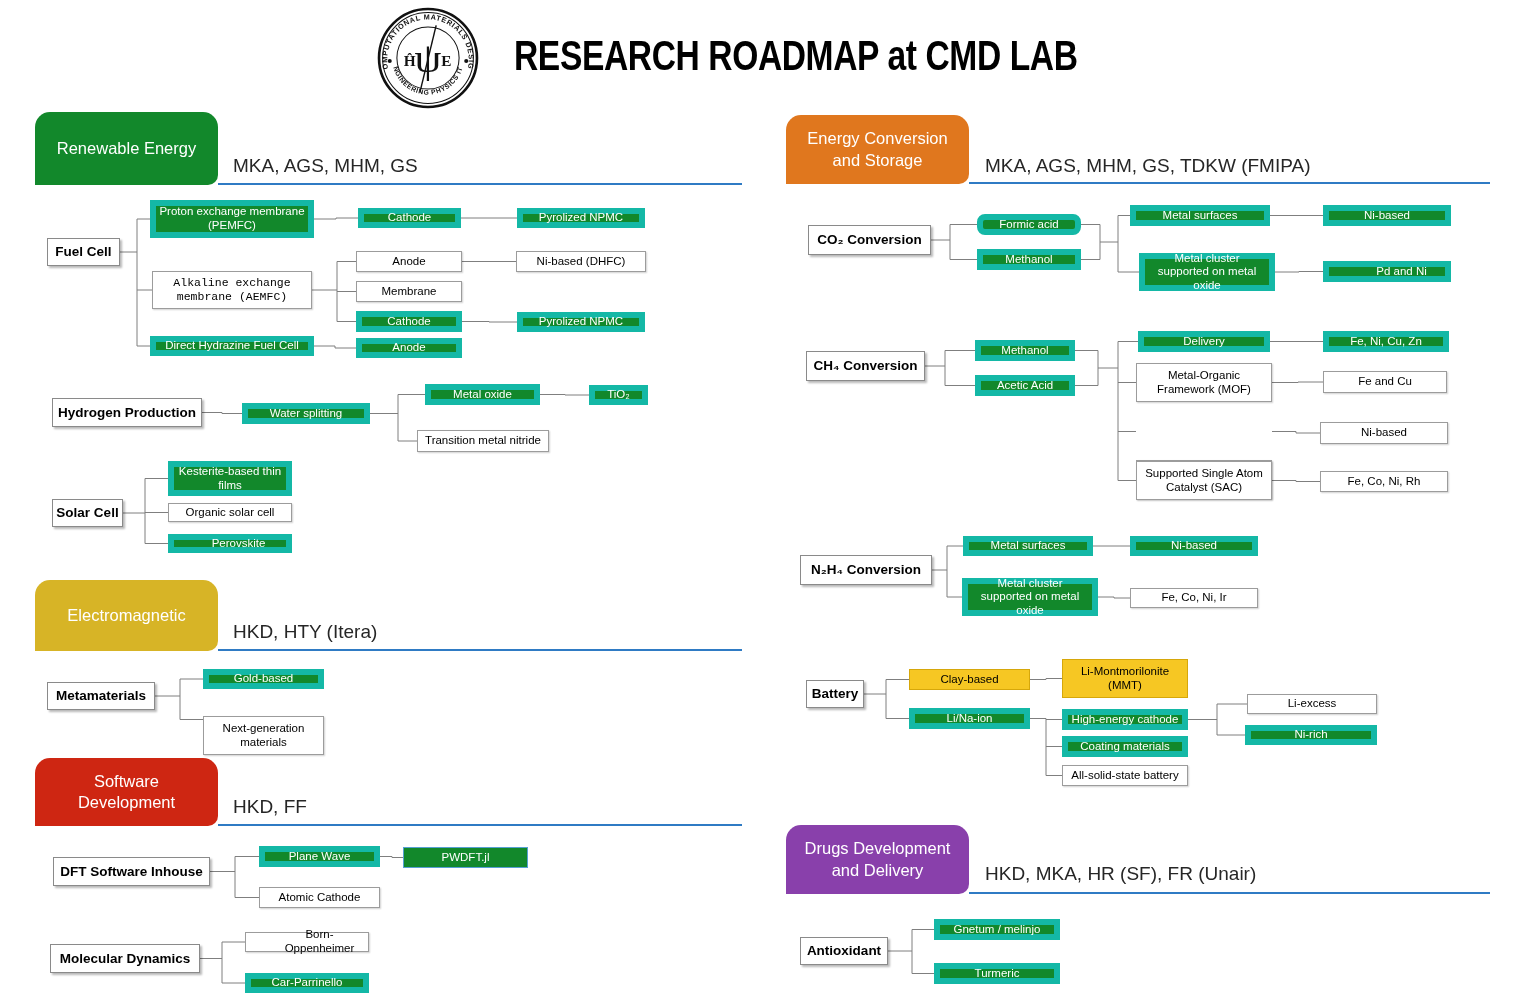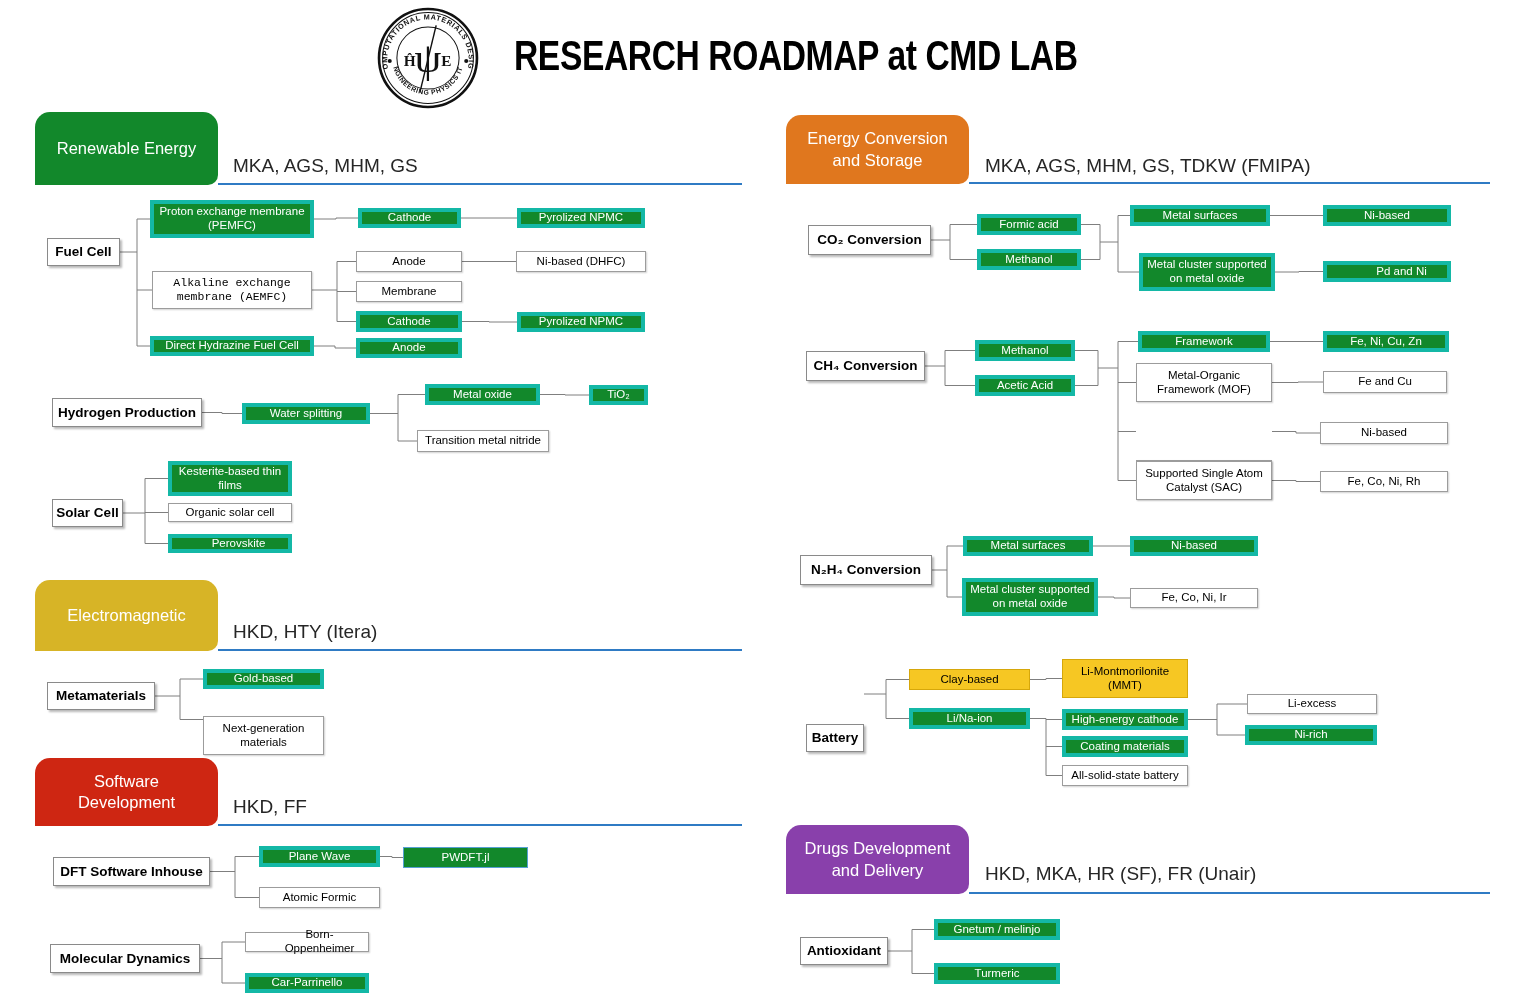--- a/index.html
+++ b/index.html
@@ -2,21 +2,21 @@
 <html><head>
 <meta charset="utf-8">
 <style>
   html,body{margin:0;padding:0;background:#fff;}
   #canvas{position:relative;width:1536px;height:1006px;background:#fff;overflow:hidden;
           font-family:"Liberation Sans","DejaVu Sans",sans-serif;}
   #edges{position:absolute;left:0;top:0;width:1536px;height:1006px;pointer-events:none;}
   .node{position:absolute;display:flex;align-items:center;justify-content:center;
         text-align:center;box-sizing:border-box;font-size:11.5px;line-height:1.18;
         padding:1px 3px;white-space:pre-line;}
-  .node.green{color:#fff;border:4px solid #14b8a6;}
+  .node.green{color:#fff;border:6px solid #14b8a6;}
   .node.white{background:#fff;color:#000;border:1px solid #9c9c9c;box-shadow:1px 1px 1.5px rgba(0,0,0,.18);}
   .node.yellow{color:#000;border:1px solid #d6a70a;}
   .node.root{background:#fff;color:#000;border:1px solid #8a8a8a;font-weight:bold;
              font-size:13.5px;box-shadow:1.5px 1.5px 2px rgba(0,0,0,.28);}
   .hdr{position:absolute;display:flex;align-items:center;justify-content:center;
        color:#fff;text-align:center;font-size:16.5px;line-height:1.3;
        border-radius:15px 15px 10px 0;box-sizing:border-box;padding:0 8px;white-space:pre-line;}
   .staff{position:absolute;font-size:19px;color:#262626;white-space:nowrap;}
   .bluebar{position:absolute;height:2px;}
   #title{position:absolute;left:514px;top:32px;font-size:42px;font-weight:bold;color:#000;
@@ -202,48 +202,48 @@
       <div class="node root" style="left: 52px; top: 499px; width: 71px; height: 28px;">Solar Cell</div>
       <div class="node green" style="left: 168px; top: 461px; width: 124px; height: 35px; background: rgb(18, 136, 43);">Kesterite-based thin films</div>
       <div class="node white" style="left: 168px; top: 503px; width: 124px; height: 19px;">Organic solar cell</div>
       <div class="node green" style="left: 168px; top: 534px; width: 124px; height: 19px; background: rgb(18, 136, 43); padding-left: 20px;">Perovskite</div>
       <div class="node root" style="left: 47px; top: 682px; width: 108px; height: 28px;">Metamaterials</div>
       <div class="node green" style="left: 203px; top: 669px; width: 121px; height: 20px; background: rgb(18, 136, 43);">Gold-based</div>
       <div class="node white" style="left: 203px; top: 716px; width: 121px; height: 39px;">Next-generation materials</div>
       <div class="node root" style="left: 53px; top: 857px; width: 157px; height: 29px;">DFT Software Inhouse</div>
       <div class="node green" style="left: 259px; top: 846px; width: 121px; height: 21px; background: rgb(18, 136, 43);">Plane Wave</div>
       <div class="node green" style="left: 403px; top: 847px; width: 125px; height: 21px; background: rgb(18, 136, 43); border: 1px solid rgb(86, 160, 211);">PWDFT.jl</div>
-      <div class="node white" style="left: 259px; top: 887px; width: 121px; height: 21px;">Atomic Formic</div>
+      <div class="node white" style="left: 259px; top: 887px; width: 121px; height: 21px;">Atomic Cathode</div>
       <div class="node root" style="left: 50px; top: 944px; width: 150px; height: 29px;">Molecular Dynamics</div>
       <div class="node white" style="left: 245px; top: 932px; width: 124px; height: 20px; padding-left: 28px;">Born-Oppenheimer</div>
       <div class="node green" style="left: 245px; top: 973px; width: 124px; height: 20px; background: rgb(18, 136, 43);">Car-Parrinello</div>
       <div class="node root" style="left: 808px; top: 225px; width: 123px; height: 30px;">CO₂ Conversion</div>
-      <div class="node green" style="left: 977px; top: 214px; width: 104px; height: 21px; background: rgb(18, 136, 43);">Formic acid</div>
+      <div class="node green" style="left: 977px; top: 214px; width: 104px; height: 21px; background: rgb(18, 136, 43); border-radius: 8px;">Formic acid</div>
       <div class="node green" style="left: 977px; top: 249px; width: 104px; height: 21px; background: rgb(18, 136, 43);">Methanol</div>
       <div class="node green" style="left: 1130px; top: 205px; width: 140px; height: 21px; background: rgb(18, 136, 43);">Metal surfaces</div>
       <div class="node green" style="left: 1323px; top: 205px; width: 128px; height: 21px; background: rgb(18, 136, 43);">Ni-based</div>
       <div class="node green" style="left: 1139px; top: 253px; width: 136px; height: 38px; background: rgb(18, 136, 43);">Metal cluster supported on metal oxide</div>
       <div class="node green" style="left: 1323px; top: 261px; width: 128px; height: 21px; background: rgb(18, 136, 43); padding-left: 32px;">Pd and Ni</div>
       <div class="node root" style="left: 806px; top: 351px; width: 119px; height: 30px;">CH₄ Conversion</div>
       <div class="node green" style="left: 975px; top: 340px; width: 100px; height: 21px; background: rgb(18, 136, 43);">Methanol</div>
       <div class="node green" style="left: 975px; top: 375px; width: 100px; height: 21px; background: rgb(18, 136, 43);">Acetic Acid</div>
-      <div class="node green" style="left: 1138px; top: 331px; width: 132px; height: 21px; background: rgb(18, 136, 43);">Framework</div>
+      <div class="node green" style="left: 1138px; top: 331px; width: 132px; height: 21px; background: rgb(18, 136, 43);">Delivery</div>
       <div class="node green" style="left: 1323px; top: 331px; width: 126px; height: 21px; background: rgb(18, 136, 43);">Fe, Ni, Cu, Zn</div>
       <div class="node white" style="left: 1136px; top: 363px; width: 136px; height: 39px;">Metal-Organic Framework (MOF)</div>
       <div class="node white" style="left: 1323px; top: 371px; width: 124px; height: 22px;">Fe and Cu</div>
       <div class="node white" style="left: 1136px; top: 412px; width: 136px; height: 39px; margin-top: 48px;">Supported metal nanoparticles (NPs)</div>
       <div class="node white" style="left: 1320px; top: 422px; width: 128px; height: 22px;">Ni-based</div>
       <div class="node white" style="left: 1136px; top: 461px; width: 136px; height: 39px;">Supported Single Atom Catalyst (SAC)</div>
       <div class="node white" style="left: 1320px; top: 471px; width: 128px; height: 21px;">Fe, Co, Ni, Rh</div>
       <div class="node root" style="left: 800px; top: 555px; width: 132px; height: 30px;">N₂H₄ Conversion</div>
       <div class="node green" style="left: 963px; top: 536px; width: 130px; height: 20px; background: rgb(18, 136, 43);">Metal surfaces</div>
       <div class="node green" style="left: 1130px; top: 536px; width: 128px; height: 20px; background: rgb(18, 136, 43);">Ni-based</div>
       <div class="node green" style="left: 962px; top: 578px; width: 136px; height: 38px; background: rgb(18, 136, 43);">Metal cluster supported on metal oxide</div>
       <div class="node white" style="left: 1130px; top: 588px; width: 128px; height: 20px;">Fe, Co, Ni, Ir</div>
-      <div class="node root" style="left: 806px; top: 680px; width: 58px; height: 28px; margin-top: 44px;">Battery</div>
+      <div class="node root" style="left: 806px; top: 680px; width: 58px; height: 28px;">Battery</div>
       <div class="node yellow" style="left: 909px; top: 669px; width: 121px; height: 21px; background: rgb(246, 199, 35);">Clay-based</div>
       <div class="node yellow" style="left: 1062px; top: 659px; width: 126px; height: 39px; background: rgb(246, 199, 35);">Li-Montmorilonite (MMT)</div>
       <div class="node green" style="left: 909px; top: 708px; width: 121px; height: 21px; background: rgb(18, 136, 43);">Li/Na-ion</div>
       <div class="node green" style="left: 1062px; top: 709px; width: 126px; height: 21px; background: rgb(18, 136, 43);">High-energy cathode</div>
       <div class="node white" style="left: 1247px; top: 694px; width: 130px; height: 20px;">Li-excess</div>
       <div class="node green" style="left: 1245px; top: 725px; width: 132px; height: 20px; background: rgb(18, 136, 43);">Ni-rich</div>
       <div class="node green" style="left: 1062px; top: 736px; width: 126px; height: 21px; background: rgb(18, 136, 43); text-align: center;">Coating materials</div>
       <div class="node white" style="left: 1062px; top: 765px; width: 126px; height: 21px;">All-solid-state battery</div>
       <div class="node root" style="left: 800px; top: 937px; width: 88px; height: 28px;">Antioxidant</div>
       <div class="node green" style="left: 934px; top: 919px; width: 126px; height: 21px; background: rgb(18, 136, 43);">Gnetum / melinjo</div>

